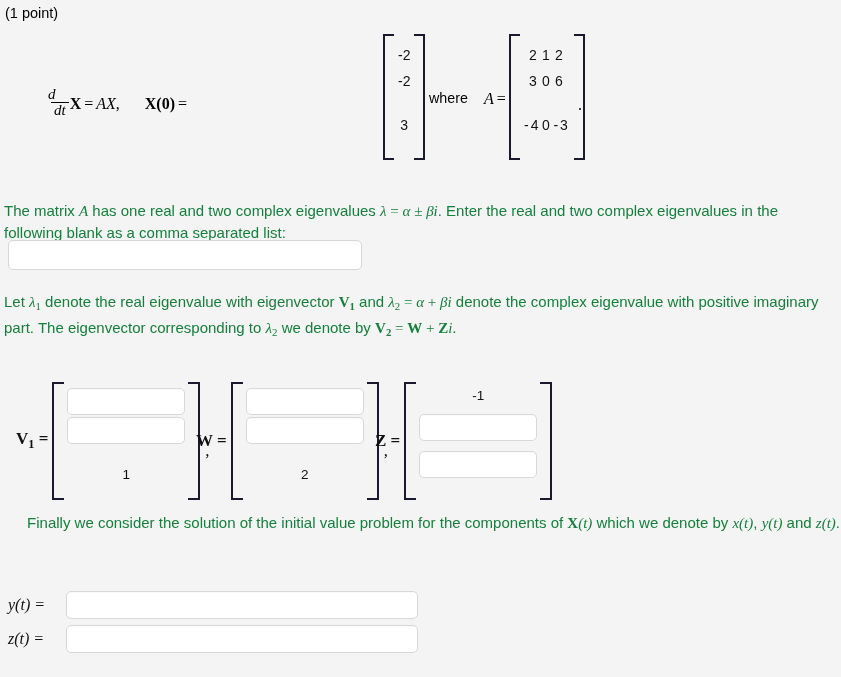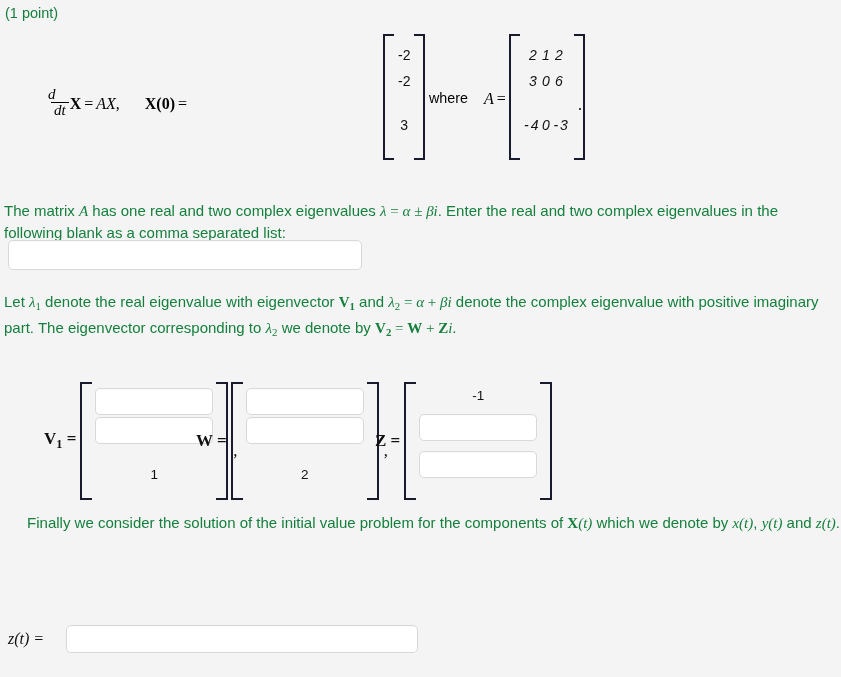--- a/index.html
+++ b/index.html
@@ -22,21 +22,21 @@
     width: 841px;
     height: 677px;
   }
 
   
   .points {
     position: absolute;
     left: 5px;
     top: 5px;
     font-size: 14.5px;
-    color: #15803d;
+    color: #000000;
   }
   .para {
     position: absolute;
     left: 4px;
     font-size: 15px;
     line-height: 21px;
     color: #15803d;
   }
   .serif-i { font-family: "Liberation Serif", serif; font-style: italic; }
   .serif-b { font-family: "Liberation Serif", serif; font-weight: bold; font-style: normal; }
@@ -134,21 +134,21 @@
 
   #x0-matrix { position: absolute; left: 383px; top: 34px; height: 126px; }
   #x0-matrix .body { height: 100%; box-sizing: border-box; padding-top: 8px; }
   #x0-matrix .mrow { height: 26px; line-height: 26px; }
   #x0-matrix .mrow.gap3 { margin-top: 18px; }
 
   #where-a { position: absolute; left: 429px; top: 90px; font-size: 14.3px; white-space: nowrap; }
 
   #a-matrix { position: absolute; left: 509px; top: 34px; height: 126px; }
   #a-matrix .body { height: 100%; box-sizing: border-box; padding-top: 8px; }
-  #a-matrix .mrow { height: 26px; line-height: 26px; letter-spacing: 2px; font-style: italic; }
+  #a-matrix .mrow { height: 26px; line-height: 26px; letter-spacing: 2px; }
   #a-matrix .mrow.gap3 { margin-top: 18px; }
   #period { position: absolute; left: 578px; top: 96px; font-family: "Liberation Serif", serif; font-size: 16px; }
 
   
   #eig-blank { position: absolute; left: 8px; top: 240px; width: 354px; height: 30px; }
 
   
   #vec-row { position: absolute; left: 0px; top: 378px; height: 125px; width: 841px; }
   .vecgroup {
     position: absolute;
@@ -200,21 +200,21 @@
     margin: 1px 0;
   }
   .comma {
     font-family: "Liberation Serif", serif;
     font-size: 17px;
     color: #111;
     align-self: flex-end;
     margin: 0 0 42px 5px;
   }
 
-  #vg-v1 { left: 16px; margin-left: 28px; }
+  #vg-v1 { left: 16px; }
   #vg-w  { left: 196px; }
   #vg-z  { left: 375px; }
 
   
   #vg-v1 .veccells, #vg-w .veccells { padding-top: 5px; }
   #vg-v1 .vec-fixed, #vg-w .vec-fixed { margin-top: 20px; }
   #vg-z .veccells { padding-top: 3px; }
   #vg-z .vec-fixed { margin-bottom: 3px; }
   #vg-z .vec-in { margin: 5px 0; }
 
@@ -335,18 +335,22 @@
         </span>
       </span>
     </div>
 
   </div>
 
   <div class="para" id="final-para" style="top:512px; width:836px;text-align:right;">
     <span>Finally we consider the solution of the initial value problem for the components of </span><span class="serif-b">X</span><span class="serif-i">(t)</span><span> which we denote by </span><span class="serif-i">x(t)</span><span>, </span><span class="serif-i">y(t)</span><span> and </span><span class="serif-i">z(t)</span><span>.</span>
   </div>
 
+  <div class="fnrow" id="row-y">
+    <span class="fnlabel">y(t) =</span>
+    <input type="text" class="tf" value="" style="">
+  </div>
   <div class="fnrow" id="row-z">
     <span class="fnlabel">z(t) =</span>
     <input type="text" class="tf" value="" style="">
   </div>
 
 </div>
 
 </body></html>

